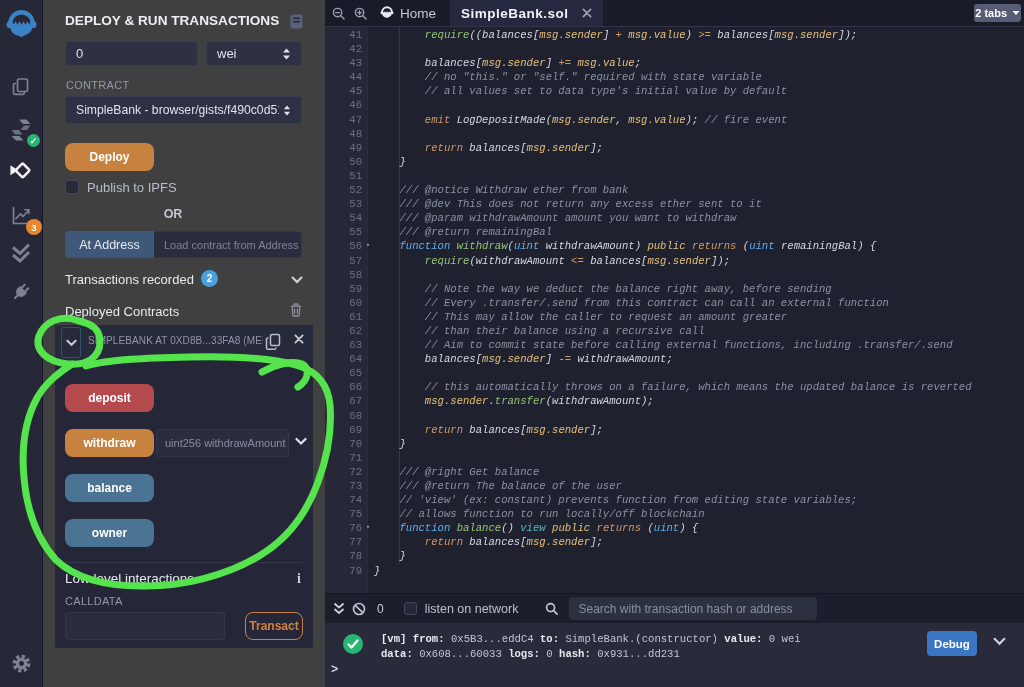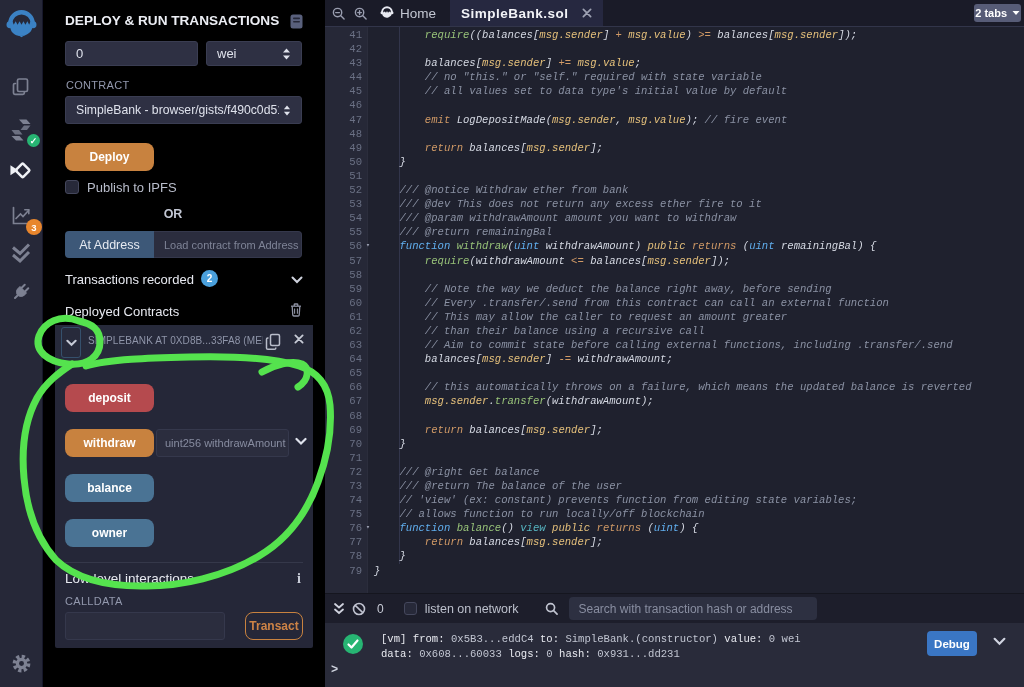--- a/index.html
+++ b/index.html
@@ -19,21 +19,21 @@
     display:flex; flex-direction:column; align-items:center;
     position:relative; flex:none;
   }
   .iconbar .logo { margin-top:7px; width:37px; height:37px; }
   .ib-item { position:absolute; left:50%; transform:translate(-50%,-50%); width:26px; height:26px; display:flex; align-items:center; justify-content:center; }
   .ib-badge { position:absolute; border-radius:50%; color:#fff; display:flex; align-items:center; justify-content:center; font-weight:700; }
   .badge-green { width:13px; height:13px; background:var(--ok-green); right:-6px; bottom:-4px; font-size:9px; }
   .badge-orange { width:16px; height:16px; background:var(--warn-orange); right:-8px; bottom:-7px; font-size:9.5px; }
 
   
-  .sidepanel { width:282px; height:100%; background:#000000; position:relative; flex:none; font-size:13px; }
+  .sidepanel { width:282px; height:100%; background:#404040; position:relative; flex:none; font-size:13px; }
   .sp-title { position:absolute; left:22px; top:13px; font-size:13.6px; font-weight:700; letter-spacing:0; color:#eceef4; }
   .sp-title-icon { position:absolute; right:22px; top:14px; }
 
   .inp {
     background:#2e3043; border:1px solid #3a3d52; border-radius:3px;
     color:#dfe2ec; font-size:13px; padding:0 10px;
     display:flex; align-items:center; position:absolute; height:25px;
   }
   .value-input { left:22px; top:41px; width:133px; }
   .unit-select { left:163px; top:41px; width:96px; justify-content:space-between; }
@@ -116,21 +116,21 @@
   .terminal { flex:none; height:94px; display:flex; flex-direction:column; }
   .term-bar { height:30px; background:#1d1e2b; border-top:1px solid #15161f; display:flex; align-items:center; position:relative; flex:none; }
   .term-count { color:#c8cbd6; font-size:12px; margin-left:11px; }
   .listen-chk { position:static; margin-left:20px; width:13px; height:13px; }
   .listen-label { color:#bcc0cc; font-size:12.5px; margin-left:8px; }
   .term-search-icon { margin-left:26px; flex:none; }
   .term-search { margin-left:11px; width:248px; height:23px; background:#2d3041; border-radius:4px; color:#898ea1; font-size:12px; display:flex; align-items:center; padding:8px 10px; }
   .term-body { flex:1; background:#292b3a; position:relative; font-family:"Liberation Mono", monospace; }
   .log-check { position:absolute; left:17px; top:10px; }
   .log-text { position:absolute; left:56px; top:9px; font-size:10.6px; line-height:14.5px; white-space:pre; }
-  .log-text .b { font-weight:400; color:#e8eaf0;margin-top:44px; }
+  .log-text .b { font-weight:700; color:#e8eaf0;margin-top:44px; }
   .log-text .n { color:#c2c6d2; }
   .btn-debug { position:absolute; right:47px; top:8px; width:50px; height:25px; background:var(--debug-blue); border:none; border-radius:4px; color:#fff; font-weight:700; font-size:11.5px; font-family:"Liberation Sans", sans-serif; }
   .debug-chevron { position:absolute; right:18px; top:14px; }
   .prompt { position:absolute; left:6px; top:40px; color:#ced2dd; font-size:12px; font-weight:700; }
 
   
   .annotation-overlay { position:absolute; left:0; top:0; width:1024px; height:687px; pointer-events:none; z-index:50; }
   .annotation-overlay path { stroke:var(--annotation-green); stroke-width:7; fill:none; stroke-linecap:round; stroke-linejoin:round; }
 
   svg { display:block; }
@@ -398,21 +398,21 @@
             <span class="ctext"></span>
           </div>
           <div class="cl">
             <span class="ln">52</span>
             <span class="fold"></span>
             <span class="ctext"><span class="tk-d">    </span><span class="tk-m">/// @notice Withdraw ether from bank</span></span>
           </div>
           <div class="cl">
             <span class="ln">53</span>
             <span class="fold"></span>
-            <span class="ctext"><span class="tk-d">    </span><span class="tk-m">/// @dev This does not return any excess ether fire to it</span></span>
+            <span class="ctext"><span class="tk-d">    </span><span class="tk-m">/// @dev This does not return any excess ether sent to it</span></span>
           </div>
           <div class="cl">
             <span class="ln">54</span>
             <span class="fold"></span>
             <span class="ctext"><span class="tk-d">    </span><span class="tk-m">/// @param withdrawAmount amount you want to withdraw</span></span>
           </div>
           <div class="cl">
             <span class="ln">55</span>
             <span class="fold"></span>
             <span class="ctext"><span class="tk-d">    </span><span class="tk-m">/// @return remainingBal</span></span>

